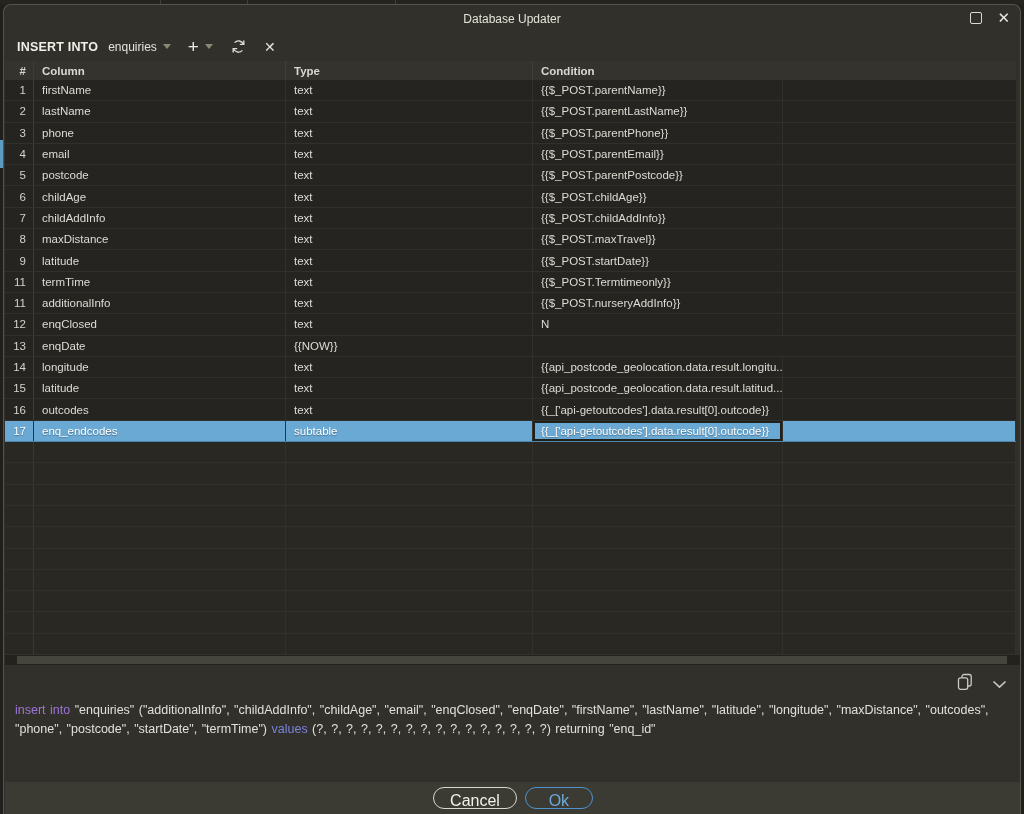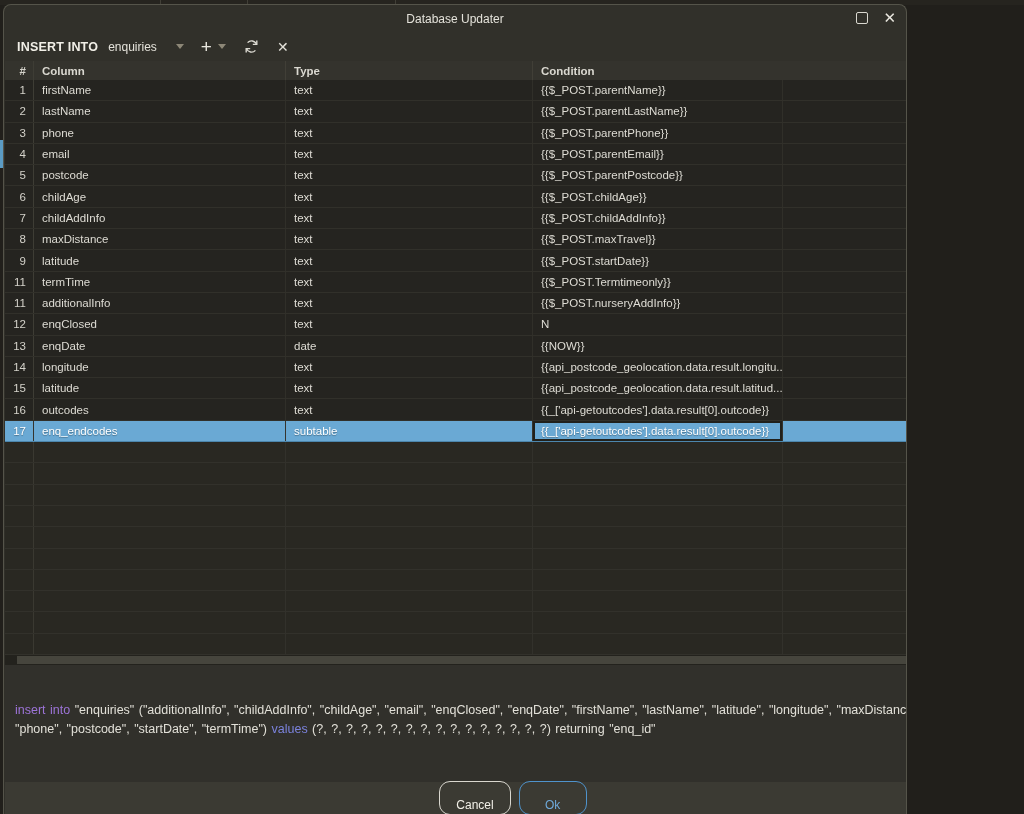--- a/index.html
+++ b/index.html
@@ -4,33 +4,33 @@
 <style>
   * { margin:0; padding:0; box-sizing:border-box; }
   html,body { width:1024px; height:814px; overflow:hidden; }
   body { background:#211f1b; font-family:"Liberation Sans", sans-serif; position:relative; }
 
   
   .bg-strip { position:absolute; top:0; left:0; width:1024px; height:5px; background:#26241f; }
   .bg-divider { position:absolute; top:0; width:1px; height:5px; background:#413f37; }
 
   
-  .dialog { position:absolute; left:3px; top:4px; width:904px; height:810px;
+  .dialog { position:absolute; left:3px; top:4px; width:1018px; height:810px;
     background:#31302a; border:1px solid #55544a; border-bottom:none;
     border-radius:8px 8px 0 0; overflow:hidden; }
 
   .titlebar { position:relative; height:27px; display:flex; align-items:center; justify-content:center; }
   .title { font-size:12px; color:#e4e2da; }
   .win-controls { position:absolute; right:10px; top:6px; display:flex; align-items:center; gap:15px; }
   .maximize-btn { width:12px; height:12px; border:1.5px solid #dad8d0; border-radius:2px; cursor:default; }
   .close-btn { color:#e9e7df; font-size:15px; line-height:14px; cursor:default; }
 
   .toolbar { height:29px; display:flex; align-items:center; padding-left:13px; }
   .stmt-label { font-weight:700; font-size:12.5px; color:#f1efe7; letter-spacing:.2px; }
-  .dropdown { display:flex; align-items:center; gap:19px; margin-left:10px; cursor:default; }
+  .dropdown { display:flex; align-items:center; gap:6px; margin-left:10px; cursor:default; }
   .dropdown-text { font-size:12px; color:#e4e2da; }
   .caret { width:0; height:0; border-left:4px solid transparent; border-right:4px solid transparent; border-top:5px solid #8d8777; }
   .add-btn { display:flex; align-items:center; gap:6px; margin-left:17px; cursor:default; }
   .plus-glyph { font-size:19px; color:#e9e7df; line-height:16px; font-weight:400; }
   .icon-btn { margin-left:17px; display:flex; align-items:center; cursor:default; }
   .x-glyph { font-size:14px; color:#e4e2da; }
 
   
   .grid { position:absolute; left:1px; top:56px; width:1011px; }
   .grid-header, .grid-row { display:grid; grid-template-columns:29px 252px 247px 250px 1fr; }
@@ -58,22 +58,22 @@
   .sql-panel { position:absolute; left:1px; top:660px; width:1016px; height:117px; background:#31302b; }
   .sql-actions { position:absolute; top:8px; right:14px; display:flex; align-items:center; gap:19px; }
   .sql-text { position:absolute; top:36px; left:10px; right:10px; font-size:12.5px; line-height:19px; color:#e2e0d8; word-spacing:1px; }
   .tok-keyword { color:#9d74d8; }
   .tok-keyword2 { color:#7b82dc; }
   .tok-plain { color:#e2e0d8; }
 
   
   .footer { position:absolute; left:1px; top:777px; width:1016px; height:32px; background:#3b3a33;
     display:flex; align-items:center; justify-content:center; gap:8px; }
-  .btn { height:22px; min-width:68px; padding:16px 16px; border-radius:11px; background:transparent;
-    font-family:"Liberation Sans", sans-serif; font-size:12px; cursor:default; }
+  .btn { height:22px; min-width:68px; padding:4px 16px; border-radius:11px; background:transparent;
+    font-family:"Liberation Sans", sans-serif; font-size:16px; cursor:default; }
   .btn-cancel { border:1px solid #d9d7cf; color:#f2f0e8; }
   .btn-ok { border:1px solid #4f93cc; color:#6fa9da; }
 
   .left-marker { position:absolute; left:0; top:140px; width:3px; height:28px; background:#5b9bc4; }
 </style>
 </head>
 <body>
 
 <div class="bg-strip">
   <div class="bg-divider" style="left:160px"></div>
@@ -202,21 +202,20 @@
         <div class="grid-row">
           <div class="cell num">12</div>
           <div class="cell">enqClosed</div>
           <div class="cell">text</div>
           <div class="cell">N</div>
           <div class="cell last"></div>
         </div>
         <div class="grid-row">
           <div class="cell num">13</div>
           <div class="cell">enqDate</div>
-          <div class="cell">date</div>
           <div class="cell">{{NOW}}</div>
           <div class="cell last"></div>
         </div>
         <div class="grid-row">
           <div class="cell num">14</div>
           <div class="cell">longitude</div>
           <div class="cell">text</div>
           <div class="cell">{{api_postcode_geolocation.data.result.longitu...</div>
           <div class="cell last"></div>
         </div>

